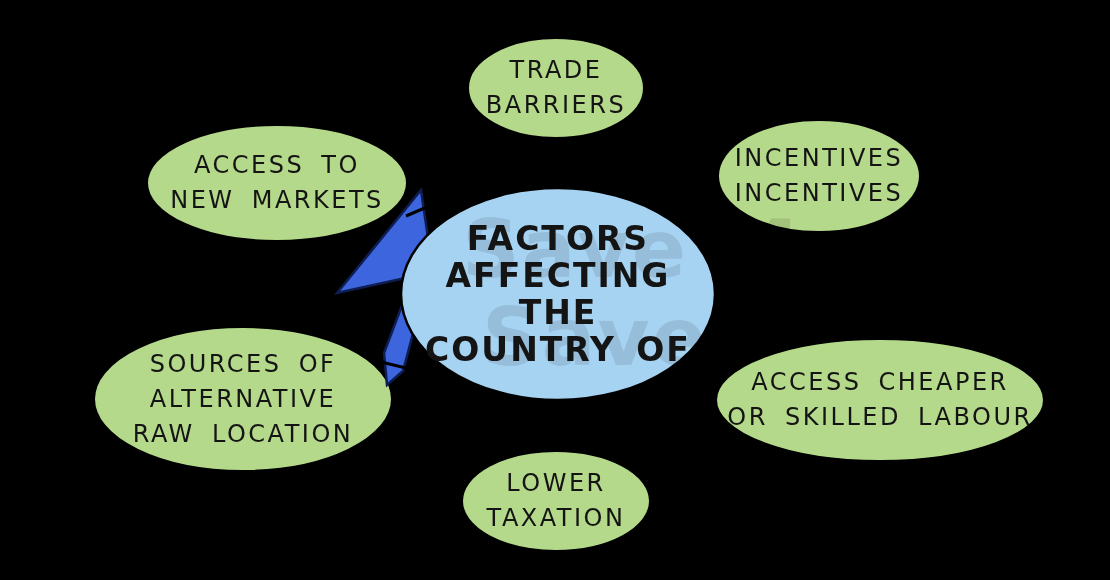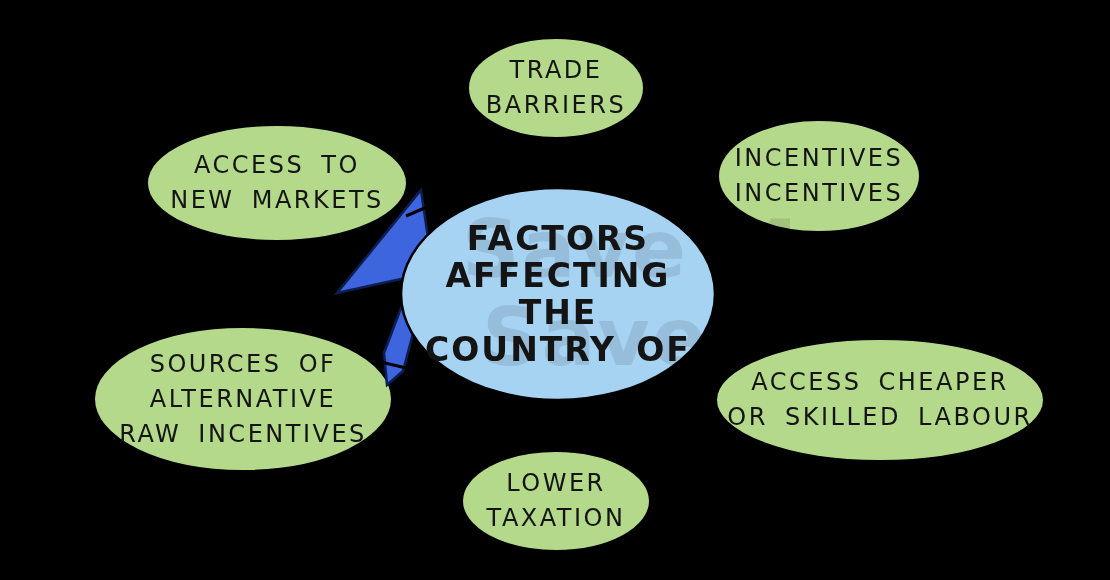--- a/index.html
+++ b/index.html
@@ -102,21 +102,21 @@
   </div>
 
   <div class="label lb-financial">
     <span>INCENTIVES</span>
     <span>INCENTIVES</span>
   </div>
 
   <div class="label lb-alt-sources">
     <span>SOURCES OF</span>
     <span>ALTERNATIVE</span>
-    <span>RAW INCENTIVES</span>
+    <span>RAW LOCATION</span>
   </div>
 
   <div class="label lb-taxation">
     <span>LOWER</span>
     <span>TAXATION</span>
   </div>
 
   <div class="label lb-labour">
     <span>ACCESS CHEAPER</span>
     <span>OR SKILLED LABOUR</span>

